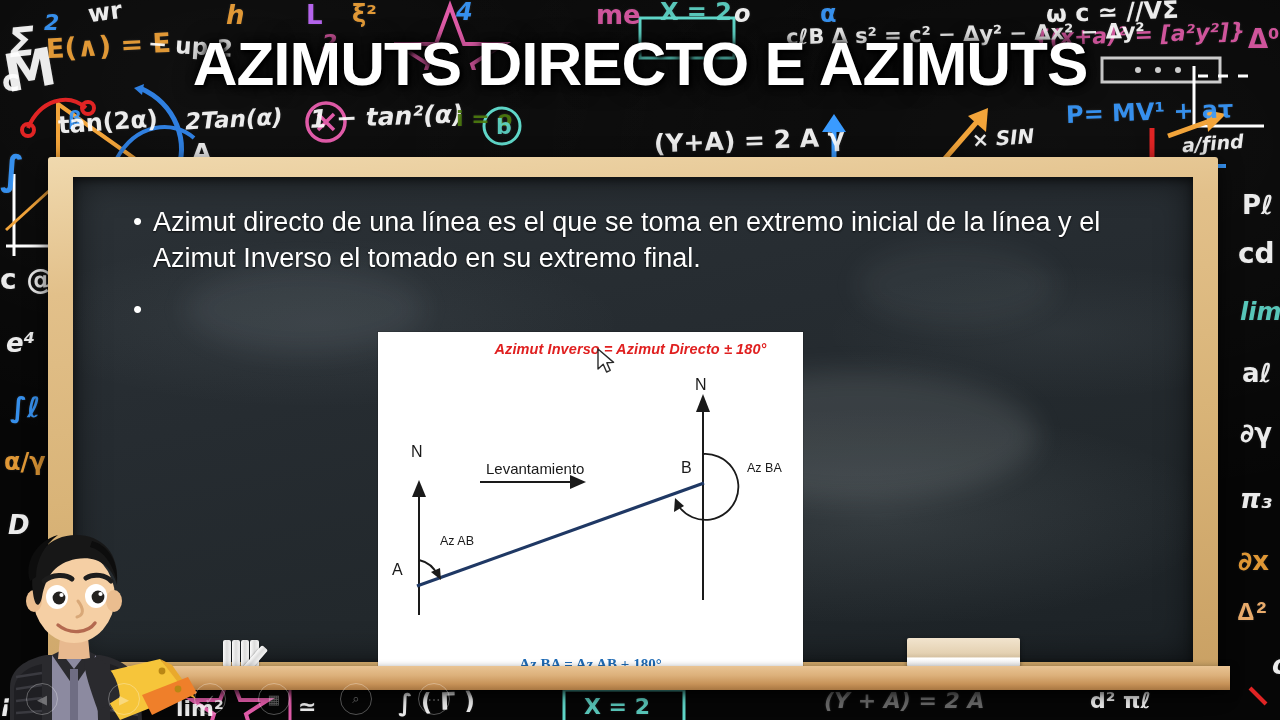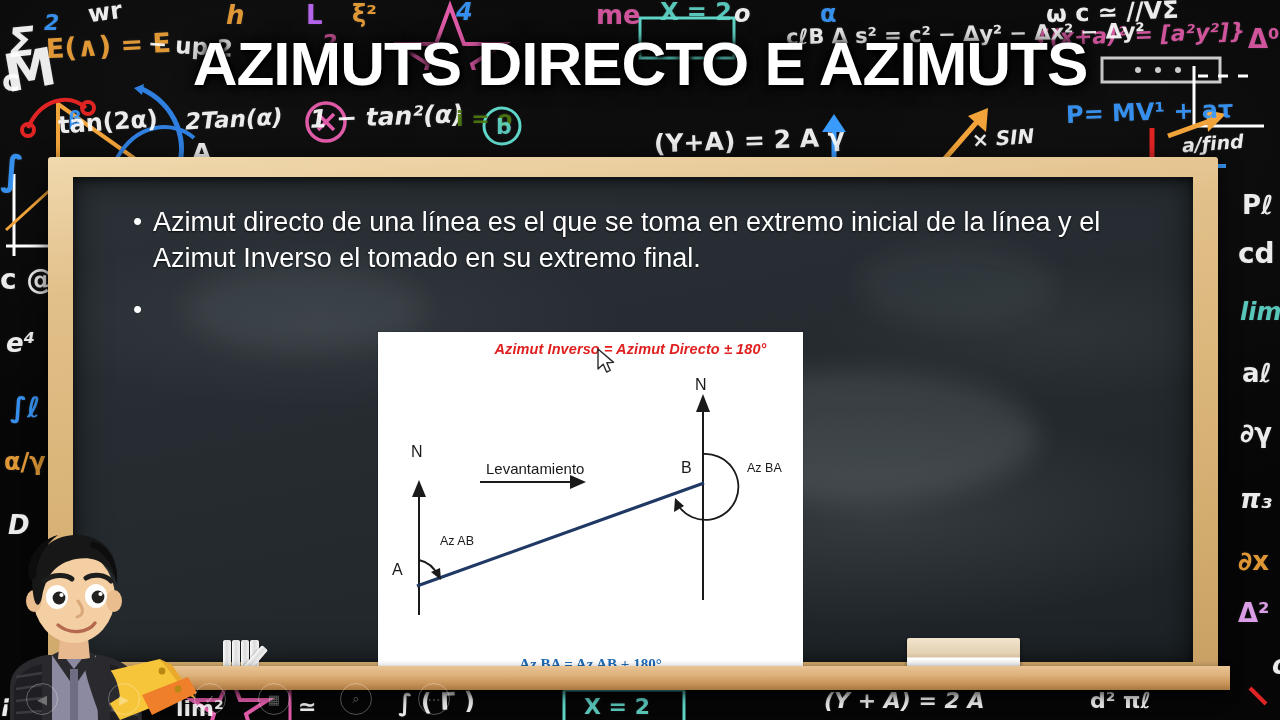--- a/index.html
+++ b/index.html
@@ -252,28 +252,28 @@
       <div class="fx" style="left: 10px; top: 394px; font-size: 28px; color: rgb(58, 155, 255);">∫ℓ</div>
       <div class="fx" style="left: 4px; top: 450px; font-size: 24px; color: rgb(242, 164, 58);">α/γ</div>
       <div class="fx it" style="left: 8px; top: 512px; font-size: 26px; color: rgb(255, 255, 255);">D</div>
       <div class="fx" style="left: 1242px; top: 192px; font-size: 26px; color: rgb(255, 255, 255);">Pℓ</div>
       <div class="fx" style="left: 1238px; top: 240px; font-size: 28px; color: rgb(255, 255, 255);">cd</div>
       <div class="fx it" style="left: 1240px; top: 300px; font-size: 24px; color: rgb(95, 214, 200);">lim</div>
       <div class="fx" style="left: 1242px; top: 360px; font-size: 26px; color: rgb(255, 255, 255);">aℓ</div>
       <div class="fx" style="left: 1240px; top: 420px; font-size: 26px; color: rgb(255, 255, 255);">∂γ</div>
       <div class="fx it" style="left: 1240px; top: 486px; font-size: 26px; color: rgb(255, 255, 255);">π₃</div>
       <div class="fx" style="left: 1238px; top: 548px; font-size: 26px; color: rgb(242, 164, 58);">∂x</div>
-      <div class="fx" style="left: 1238px; top: 600px; font-size: 26px; color: #f0abfc;">Δ²</div>
+      <div class="fx" style="left: 1238px; top: 600px; font-size: 26px; color: #fdba74; font-family: Liberation Mono, monospace;">Δ²</div>
       <div class="fx it" style="left: 1240px; top: 652px; font-size: 26px; color: rgb(255, 255, 255); margin-left: 32px;">σα</div>
       <div class="fx" style="left: 398px; top: 690px; font-size: 24px; color: rgb(255, 255, 255); transform: rotate(-2deg);">∫ ( Γ )</div>
       <div class="fx" style="left: 298px; top: 696px; font-size: 22px; color: rgb(255, 255, 255);">≃</div>
       <div class="fx it" style="left: 0px; top: 690px; font-size: 24px; color: rgb(255, 255, 255); transform: rotate(-2deg);">¡²×² −³x</div>
       <div class="fx" style="left: 176px; top: 698px; font-size: 22px; color: rgb(255, 255, 255);">lim²</div>
       <div class="fx" style="left: 584px; top: 696px; font-size: 22px; color: rgb(95, 214, 200);">X = 2</div>
-      <div class="fx it" style="left: 824px; top: 690px; font-size: 22px; color: #ffffff;">(Υ + A) = 2 A</div>
+      <div class="fx it" style="left: 824px; top: 690px; font-size: 22px; color: #737373;">(Υ + A) = 2 A</div>
       <div class="fx" style="left: 1090px; top: 690px; font-size: 22px; color: rgb(255, 255, 255);">d²  πℓ</div>
     </div>
 
   <div id="title">AZIMUTS DIRECTO E AZIMUTS</div>
 
   <div id="board-frame">
     <div id="board-inner">
       <div class="smudge" style="left:54%;top:40%;width:360px;height:130px;background:rgba(210,222,226,.12);"></div>
       <div class="smudge" style="left:10%;top:18%;width:240px;height:90px;background:rgba(200,214,220,.07);"></div>
       <div class="smudge" style="left:70%;top:14%;width:200px;height:80px;background:rgba(200,214,220,.06);"></div>

